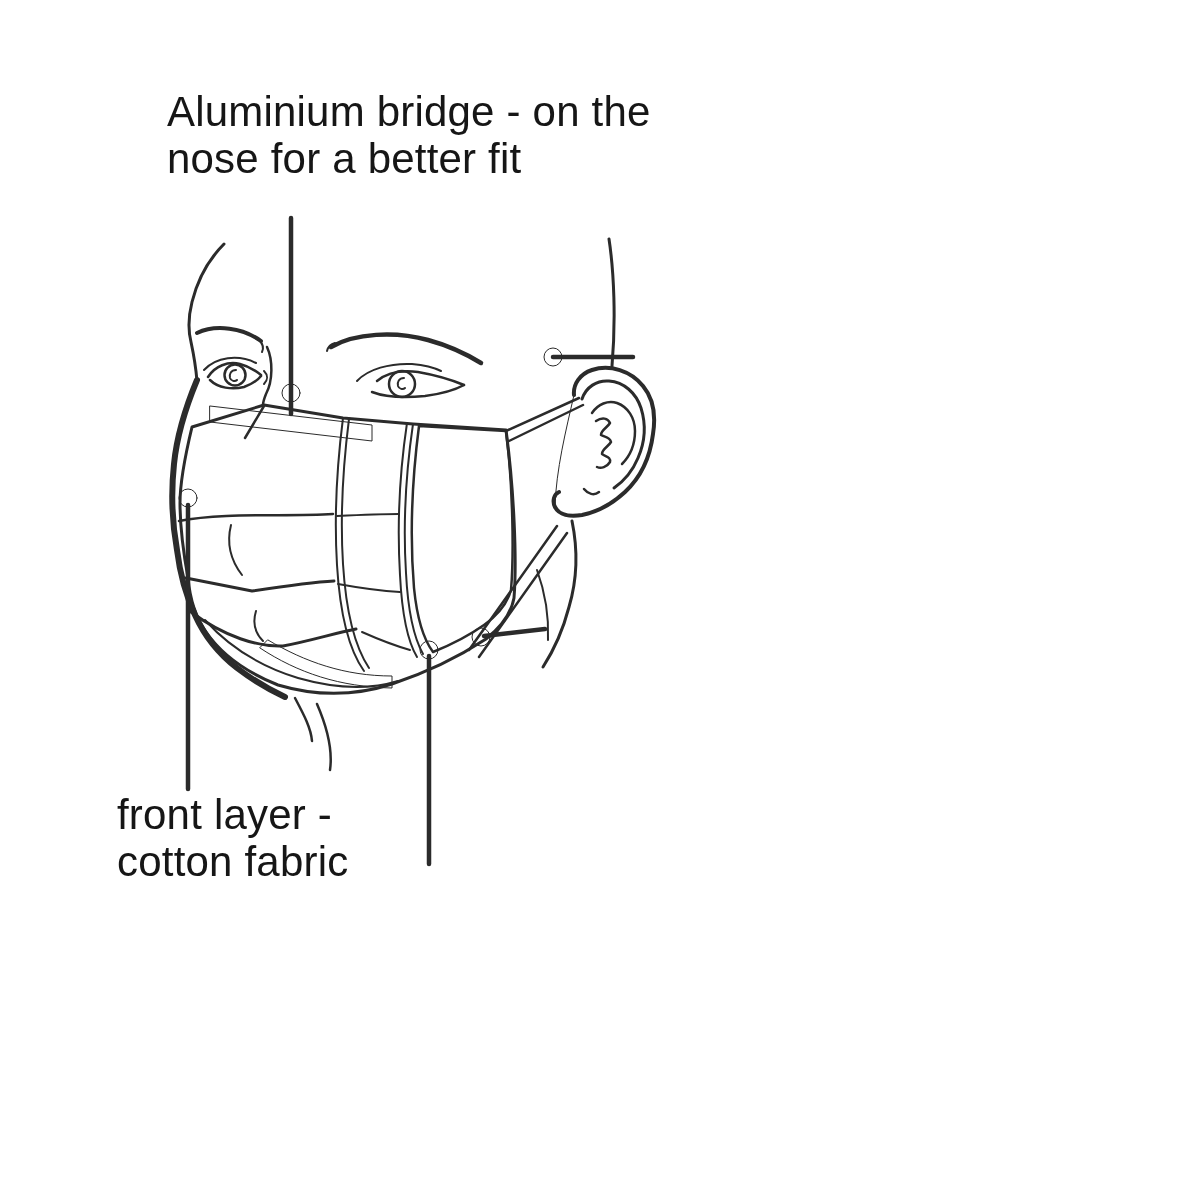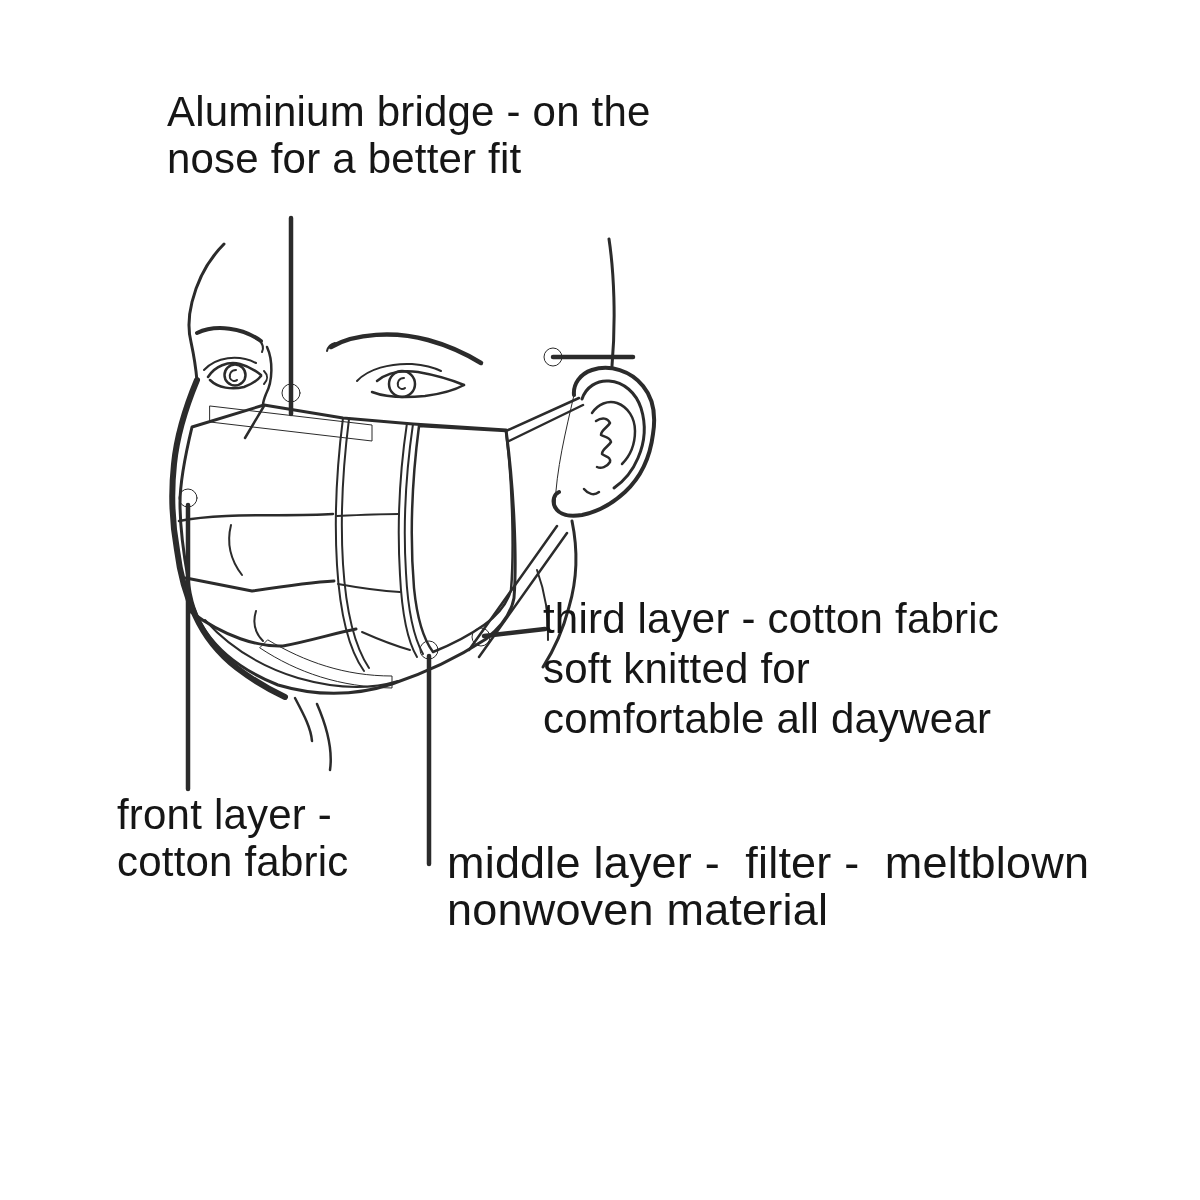--- a/index.html
+++ b/index.html
@@ -151,21 +151,16 @@
       <circle class="dotpt" cx="188" cy="498" r="9"></circle>
       <path class="leaderln" d="M429,656 L429,864"></path>
       <circle class="dotpt" cx="429" cy="650" r="9"></circle>
       <path class="leaderln" d="M484,636 L545,629"></path>
       <circle class="dotpt" cx="481" cy="637" r="9"></circle>
     </g>
   </svg>
 
   <div id="lbl-aluminium" class="label">Aluminium bridge - on the
 nose for a better fit</div>
-  <div id="lbl-third" class="label">third layer - cotton fabric
-soft knitted for
-comfortable all daywear</div>
   <div id="lbl-front" class="label">front layer -
 cotton fabric</div>
-  <div id="lbl-middle" class="label">middle layer -  filter -  meltblown
-nonwoven material</div>
 
 </div>
 
 </body></html>

